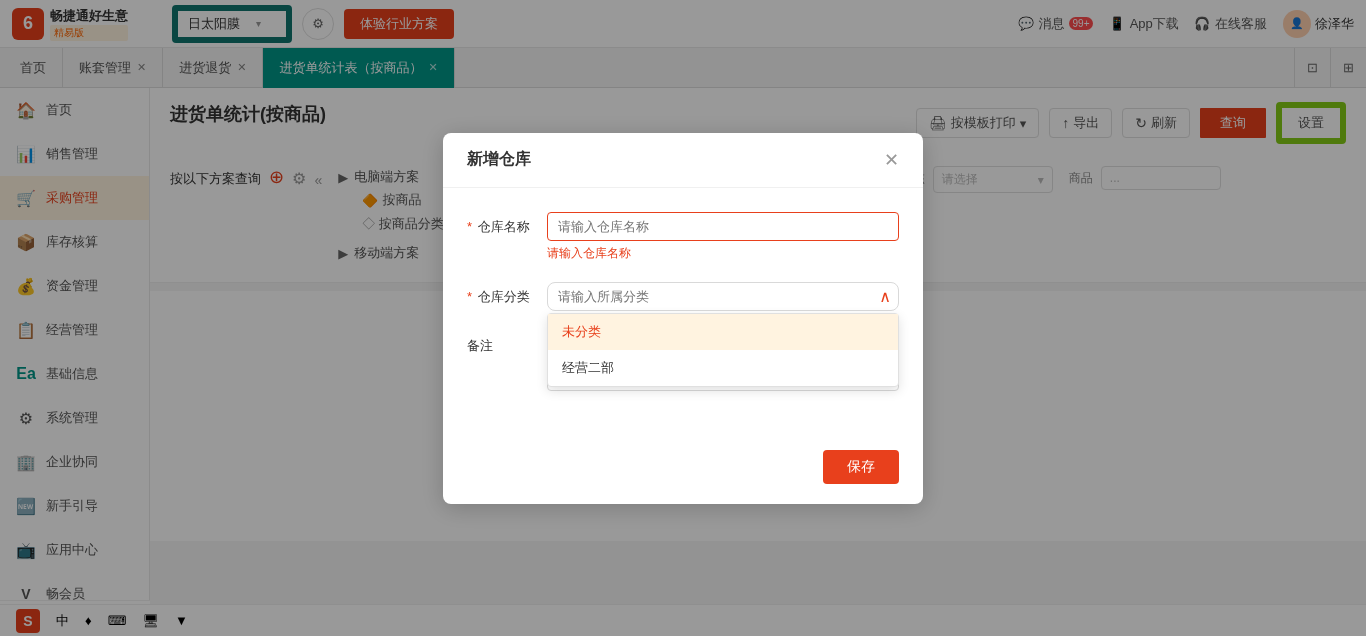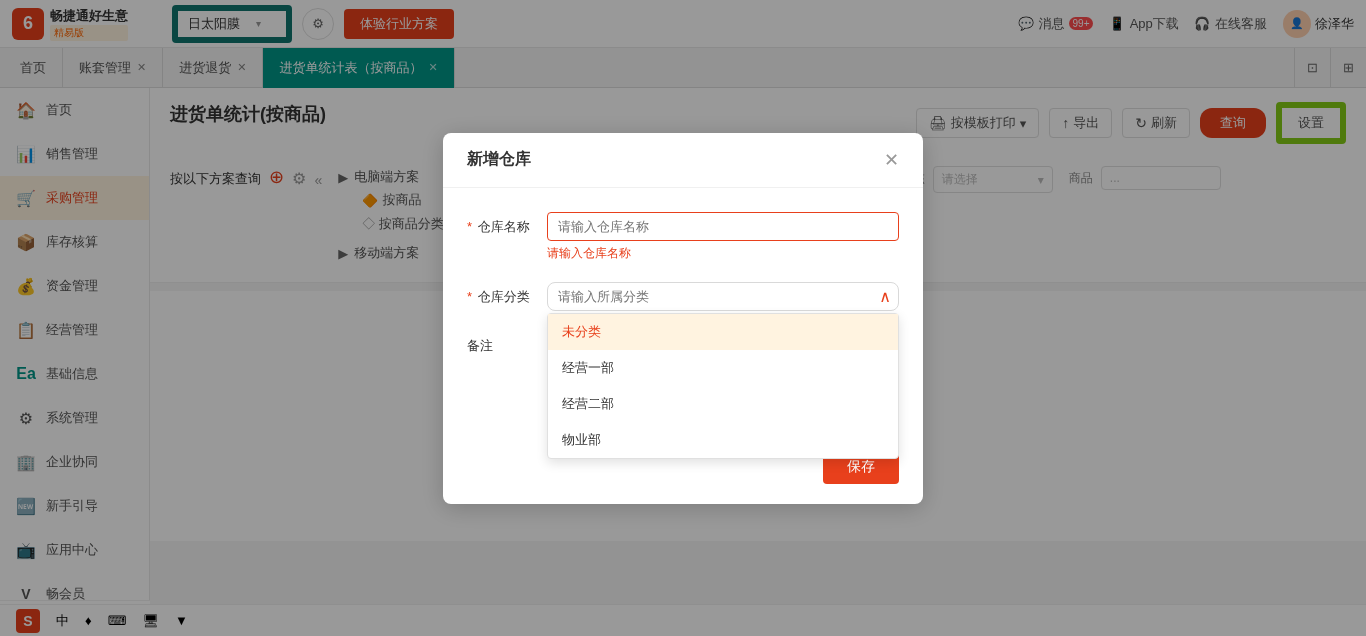--- a/index.html
+++ b/index.html
@@ -40,21 +40,21 @@
     .sidebar-item.active { background: #fff3e0; color: #e8401c; }
     .sidebar-item .s-icon { width: 20px; height: 20px; display: flex; align-items: center; justify-content: center; font-size: 16px; }
 
     
     .content { flex: 1; overflow: auto; position: relative; background: #f5f5f5; }
     .page-header { display: flex; align-items: flex-start; justify-content: space-between; padding: 14px 20px 10px; background: #fff; }
     .page-title { font-size: 18px; font-weight: bold; color: #333; }
     .page-actions { display: flex; align-items: center; gap: 10px; }
     .action-btn { display: flex; align-items: center; gap: 4px; padding: 5px 12px; border: 1px solid #e0e0e0; border-radius: 4px; cursor: pointer; font-size: 13px; color: #555; background: #fff; }
     .action-btn .icon { font-size: 14px; }
-    .query-btn { background: #e8401c; color: #fff; border: none; padding: 6px 20px; border-radius: 12px; cursor: pointer; font-size: 13px; }
+    .query-btn { background: #e8401c; color: #fff; border: none; padding: 6px 20px; border-radius: 1px; cursor: pointer; font-size: 13px; }
     .setting-btn { background: #fff; color: #555; border: 6px solid #84cc16; padding: 6px 16px; border-radius: 4px; cursor: pointer; font-size: 13px; }
 
     
     .filter-area { background: #fff; margin: 0 0 8px; padding: 12px 20px; border-bottom: 1px solid #eee; display: flex; gap: 16px; align-items: flex-start; }
     .filter-label { font-size: 13px; color: #333; font-weight: 500; white-space: nowrap; padding-top: 4px; }
     .scheme-tree { flex: 1; }
     .scheme-section { margin-bottom: 6px; }
     .scheme-header { display: flex; align-items: center; gap: 6px; font-size: 13px; color: #555; padding: 2px 0; }
     .scheme-active { color: #e8401c; cursor: pointer; display: flex; align-items: center; gap: 4px; }
     .scheme-item { padding: 3px 0 3px 24px; font-size: 13px; color: #555; cursor: pointer; }
@@ -336,23 +336,21 @@
           <span class="required">*</span>
           <span>仓库分类</span>
         </div>
         <div class="form-control">
           <div class="category-wrapper">
             <input class="category-input" type="text" placeholder="请输入所属分类" style="">
             <span class="category-arrow">∧</span>
             
             <div class="category-dropdown">
               <div class="dropdown-item selected">未分类</div>
-              <div class="dropdown-item">经营一部</div>
               <div class="dropdown-item">经营二部</div>
-              <div class="dropdown-item">物业部</div>
             </div>
           </div>
         </div>
       </div>
 
       <div class="form-row">
         <div class="form-label">
           <span>备注</span>
         </div>
         <div class="form-control">

